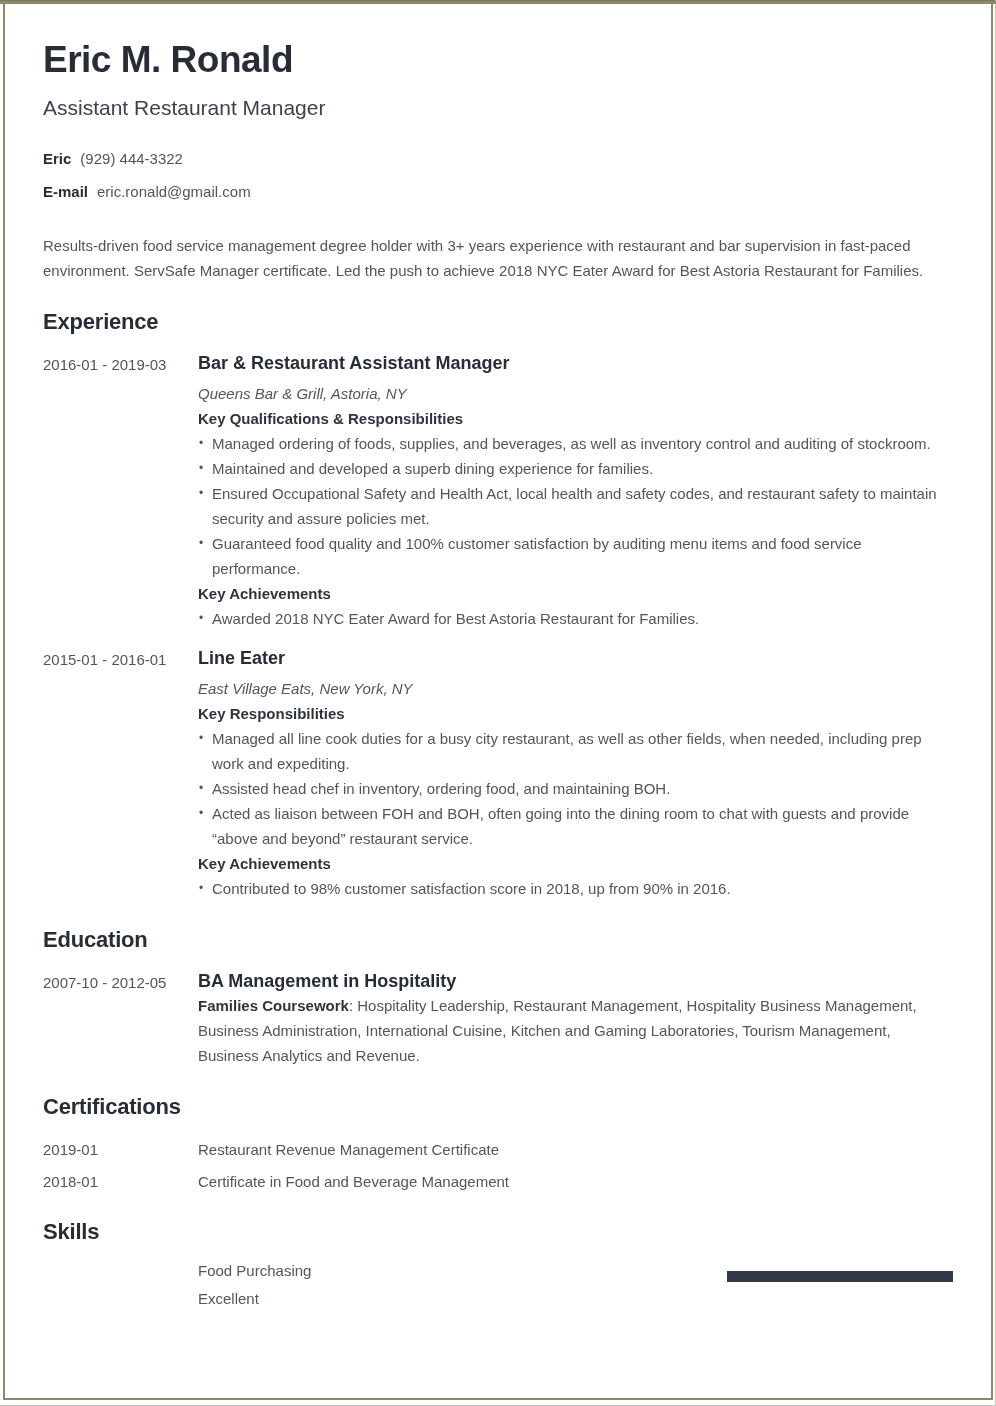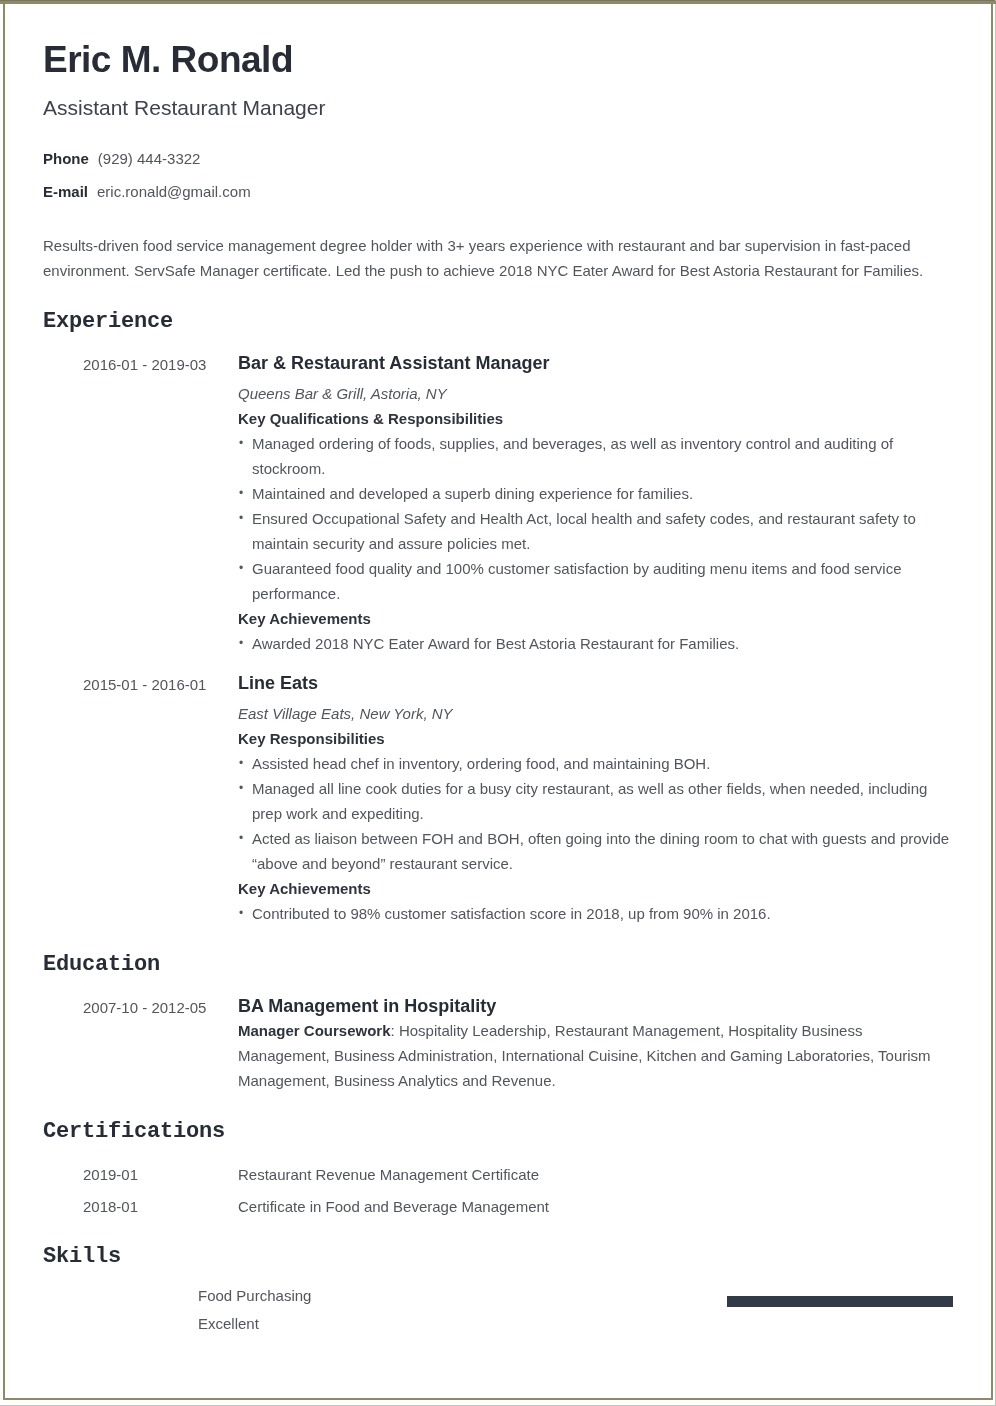--- a/index.html
+++ b/index.html
@@ -18,23 +18,23 @@
 
   .name{margin:38px 0 0;font-size:37px;line-height:44px;font-weight:bold;color:#272c36;letter-spacing:-0.5px;}
   .subtitle{margin-top:13px;font-size:21px;line-height:26px;color:#3d424c;}
 
   .contact{margin-top:28px;}
   .contact-row{font-size:15px;line-height:20px;margin-bottom:13px;color:#51565d;}
   .clabel{font-weight:bold;color:#272c36;margin-right:9px;}
 
   .summary{margin:31px 0 0;font-size:15px;line-height:25px;color:#51565d;}
 
-  .section-h{margin:25px 0 0;font-size:22px;line-height:28px;font-weight:bold;color:#272c36;letter-spacing:-0.2px;font-family:Liberation Mono, monospace;}
+  .section-h{margin:25px 0 0;font-size:22px;line-height:28px;font-weight:bold;color:#272c36;letter-spacing:-0.2px;}
 
-  .row{display:flex;margin-top:16px;margin-left:40px;}
+  .row{display:flex;margin-top:16px;}
   .row.tight{margin-top:8px;}
   .datecol{width:155px;flex:none;font-size:15px;line-height:22px;color:#51565d;padding-top:2px;}
   .maincol{flex:1;min-width:0;}
 
   .jobtitle{font-size:18px;line-height:23px;font-weight:bold;color:#272c36;}
   .company{font-size:15px;line-height:25px;font-style:italic;color:#51565d;margin-top:6px;}
   .subhead{font-size:15px;line-height:25px;font-weight:bold;color:#2e333d;}
   .bodytext{font-size:15px;line-height:25px;color:#51565d;}
   .bodytext .blabel{font-weight:bold;color:#2e333d;}
 
@@ -61,21 +61,21 @@
   <div class="khaki-top"></div>
   <div class="frame"></div>
 
   <div class="content">
 
     <h1 class="name">Eric M. Ronald</h1>
     <div class="subtitle">Assistant Restaurant Manager</div>
 
     <div class="contact">
       <div class="contact-row">
-        <span class="clabel">Phone</span><span>(929) 444-3322</span>
+        <span class="clabel">Eric</span><span>(929) 444-3322</span>
       </div>
       <div class="contact-row">
         <span class="clabel">E-mail</span><span>eric.ronald@gmail.com</span>
       </div>
     </div>
 
     <p class="summary">Results-driven food service management degree holder with 3+ years experience with restaurant and bar supervision in fast-paced environment. ServSafe Manager certificate. Led the push to achieve 2018 NYC Eater Award for Best Astoria Restaurant for Families.</p>
 
     <h2 class="section-h">Experience</h2>
 
@@ -94,43 +94,43 @@
         <div class="subhead">Key Achievements</div>
         <ul class="bullets">
           <li>Awarded 2018 NYC Eater Award for Best Astoria Restaurant for Families.</li>
         </ul>
       </div>
     </div>
 
     <div class="row">
       <div class="datecol">2015-01 - 2016-01</div>
       <div class="maincol">
-        <div class="jobtitle">Line Eats</div>
+        <div class="jobtitle">Line Eater</div>
         <div class="company">East Village Eats, New York, NY</div>
         <div class="subhead">Key Responsibilities</div>
         <ul class="bullets">
+          <li>Managed all line cook duties for a busy city restaurant, as well as other fields, when needed, including prep work and expediting.</li>
           <li>Assisted head chef in inventory, ordering food, and maintaining BOH.</li>
-          <li>Managed all line cook duties for a busy city restaurant, as well as other fields, when needed, including prep work and expediting.</li>
           <li>Acted as liaison between FOH and BOH, often going into the dining room to chat with guests and provide “above and beyond” restaurant service.</li>
         </ul>
         <div class="subhead">Key Achievements</div>
         <ul class="bullets">
           <li>Contributed to 98% customer satisfaction score in 2018, up from 90% in 2016.</li>
         </ul>
       </div>
     </div>
 
     <h2 class="section-h">Education</h2>
 
     <div class="row">
       <div class="datecol">2007-10 - 2012-05</div>
       <div class="maincol">
         <div class="jobtitle">BA Management in Hospitality</div>
         <div class="bodytext">
-          <span class="blabel">Manager Coursework</span><span>: Hospitality Leadership, Restaurant Management, Hospitality Business Management, Business Administration, International Cuisine, Kitchen and Gaming Laboratories, Tourism Management, Business Analytics and Revenue.</span>
+          <span class="blabel">Families Coursework</span><span>: Hospitality Leadership, Restaurant Management, Hospitality Business Management, Business Administration, International Cuisine, Kitchen and Gaming Laboratories, Tourism Management, Business Analytics and Revenue.</span>
         </div>
       </div>
     </div>
 
     <h2 class="section-h">Certifications</h2>
 
     <div class="row">
       <div class="datecol">2019-01</div>
       <div class="maincol cert-name">Restaurant Revenue Management Certificate</div>
     </div>

